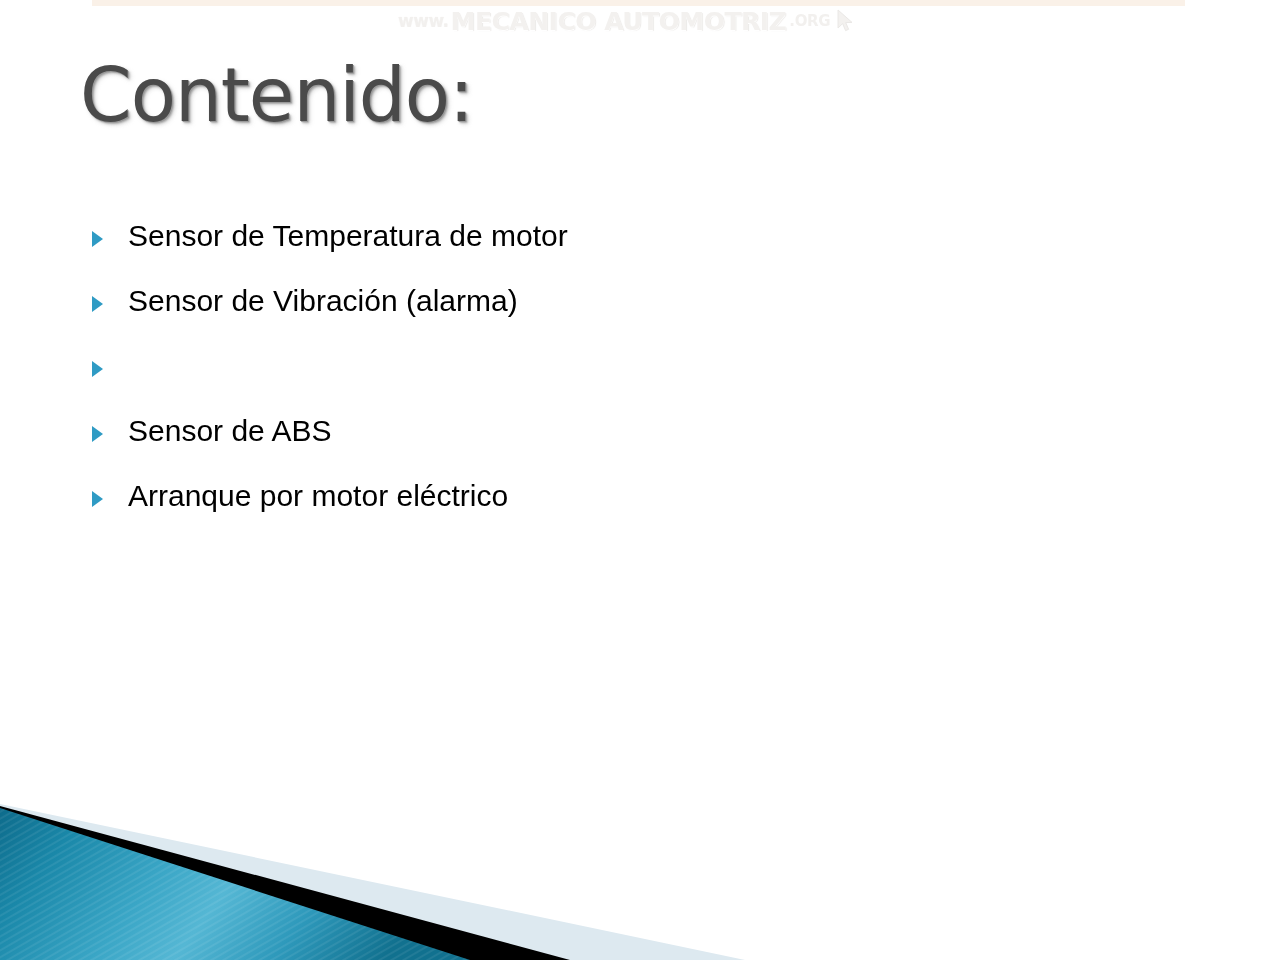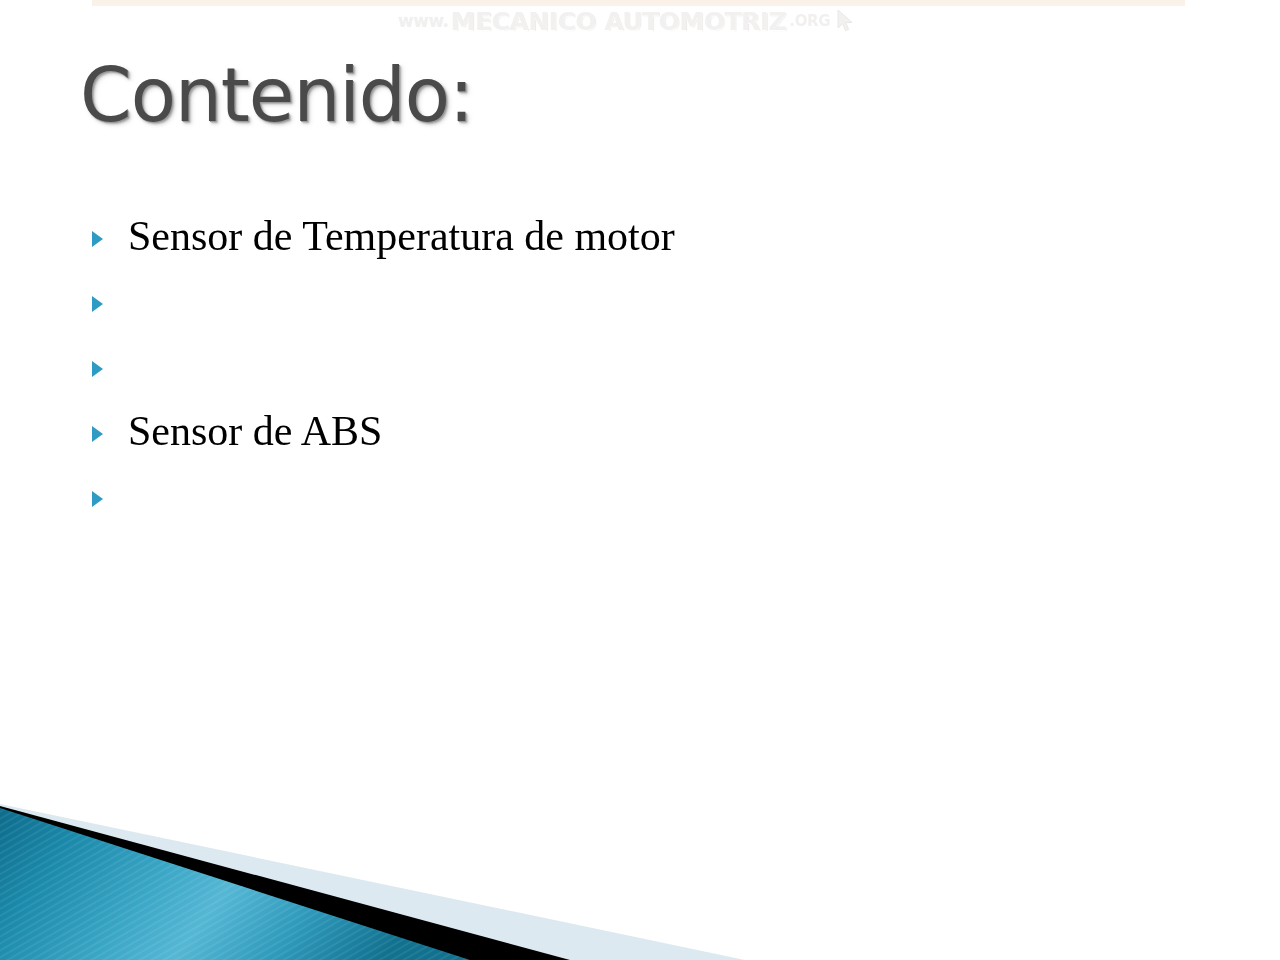--- a/index.html
+++ b/index.html
@@ -111,22 +111,22 @@
   .bullet-marker {
     flex: 0 0 auto;
     width: 38px;
     display: flex;
     align-items: center;
     height: 48px;
     padding-top: 3px;
   }
   .bullet-marker svg { display: block; }
   .bullet-text {
-    font-family: Liberation Serif, serif;
-    font-size: 42px;
+    font-family: Liberation Sans, sans-serif;
+    font-size: 30px;
     font-weight: 400;
     line-height: 48px;
     color: #000000;
     letter-spacing: 0px;
     white-space: nowrap;
   }
 
   
   .corner-deco {
     position: absolute;
@@ -165,20 +165,21 @@
         </svg>
       </span>
       <span class="bullet-text">Sensor de Temperatura de motor</span>
     </li>
     <li class="bullet-item">
       <span class="bullet-marker">
         <svg width="16" height="20" viewBox="0 0 16 20" aria-hidden="true">
           <path d="M2 2 L13 10 L2 18 Z" fill="#2f9bc4"></path>
         </svg>
       </span>
+      <span class="bullet-text">Sensor de Vibración (alarma)</span>
     </li>
     <li class="bullet-item">
       <span class="bullet-marker">
         <svg width="16" height="20" viewBox="0 0 16 20" aria-hidden="true">
           <path d="M2 2 L13 10 L2 18 Z" fill="#2f9bc4"></path>
         </svg>
       </span>
     </li>
     <li class="bullet-item">
       <span class="bullet-marker">
@@ -187,20 +188,21 @@
         </svg>
       </span>
       <span class="bullet-text">Sensor de ABS</span>
     </li>
     <li class="bullet-item">
       <span class="bullet-marker">
         <svg width="16" height="20" viewBox="0 0 16 20" aria-hidden="true">
           <path d="M2 2 L13 10 L2 18 Z" fill="#2f9bc4"></path>
         </svg>
       </span>
+      <span class="bullet-text">Arranque por motor eléctrico</span>
     </li>
   </ul>
 
   <div class="corner-deco">
     <svg width="800" height="170" viewBox="0 0 800 170" aria-hidden="true">
       <defs>
         <linearGradient id="tealGrad" x1="0" y1="0" x2="1" y2="0.25">
           <stop offset="0%" stop-color="#0d6b8b"></stop>
           <stop offset="18%" stop-color="#1a88a9"></stop>
           <stop offset="42%" stop-color="#3aa6c6"></stop>

